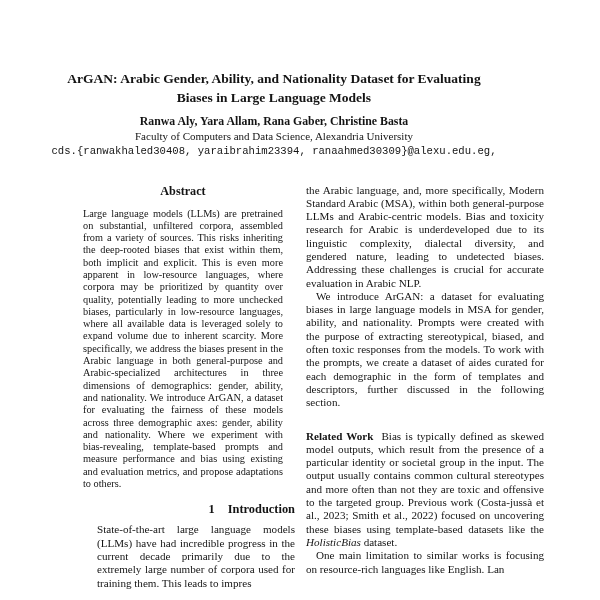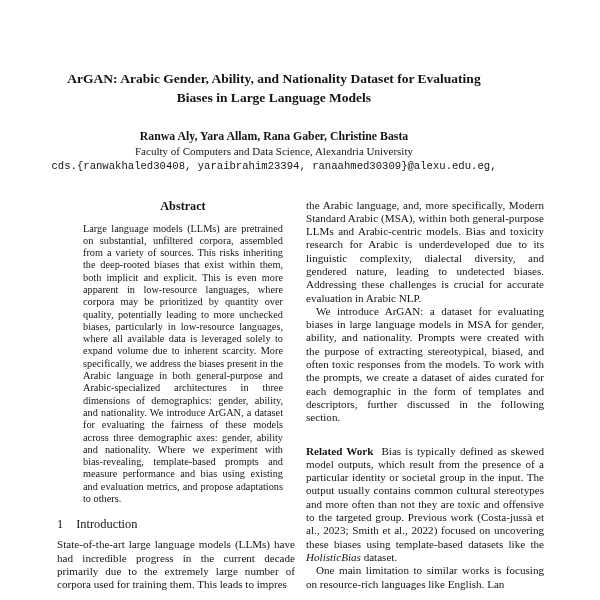--- a/index.html
+++ b/index.html
@@ -23,21 +23,21 @@
   }
   .title {
     margin: 0;
     padding-top: 69px;
     font-size: 13.5px;
     font-weight: bold;
     line-height: 19px;
   }
   .title .tline { display: block; }
   .authors {
-    margin-top: 22px;
+    margin-top: 7px;
     font-size: 11.8px;
     font-weight: bold;
     line-height: 14px;
   }
   .affiliation {
     margin-top: 1px;
     font-size: 11px;
     line-height: 14px;
     text-align: center;
   }
@@ -70,31 +70,32 @@
   }
   .abstract-body {
     margin: 0 12px 0 26px;
     font-size: 10.3px;
     line-height: 12.3px;
     text-align: justify;
   }
   .section-heading {
     margin: 12px 0 0 0;
     font-size: 12.4px;
-    font-weight: normal;
+    font-weight: bold;
     line-height: 15px;
+    text-align: right;
   }
   .section-heading .sec-num { margin-right: 13px; }
   .body-para {
     margin: 0;
     font-size: 11.1px;
     line-height: 13.3px;
     text-align: justify;
   }
-  .body-para.first { margin-top: 6px; }
+  .body-para.first { margin-top: 6px; margin-left: 40px; }
   .body-para.indent { text-indent: 10px; }
   .body-para.related { margin-top: 20px; }
   .rw-label {
     font-weight: bold;
     margin-right: 8px;
   }
   .italic { font-style: italic; }
 </style>
 </head>
 <body>

